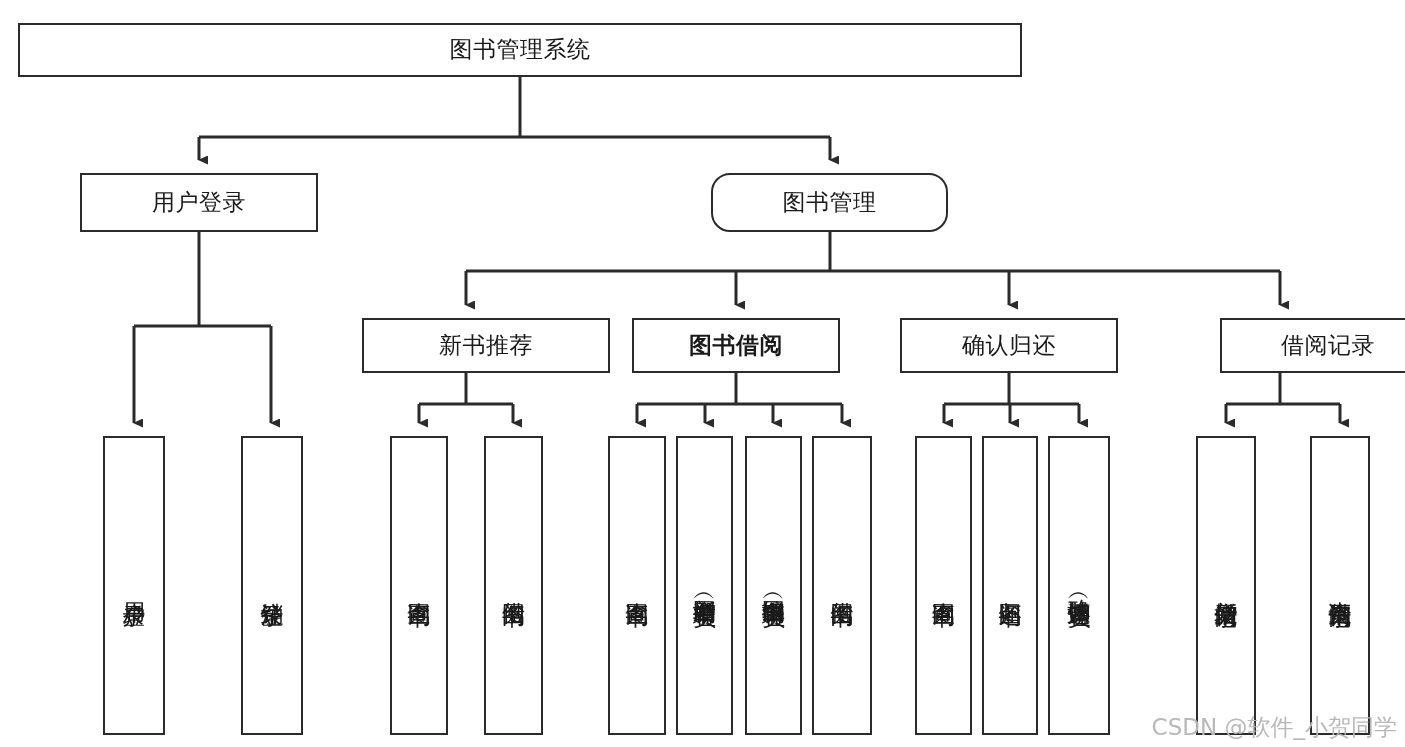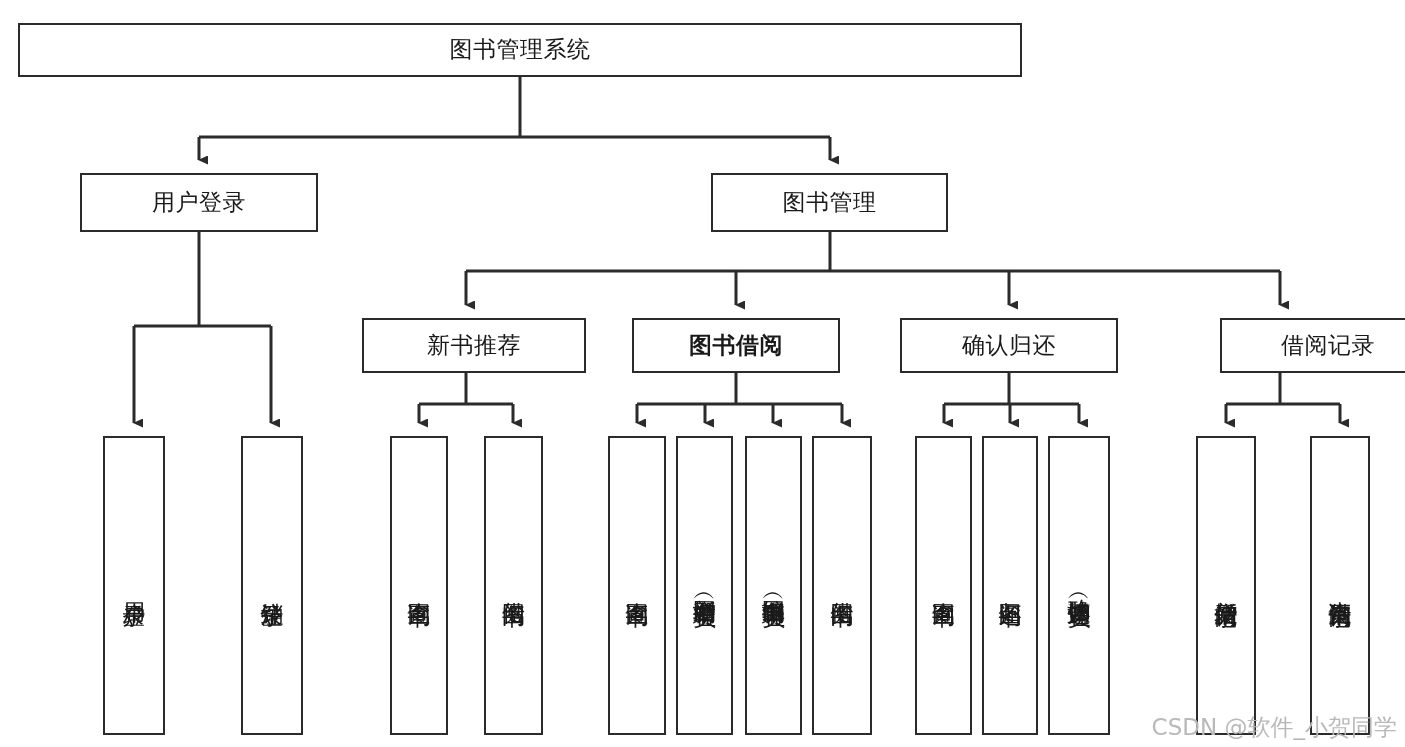--- a/index.html
+++ b/index.html
@@ -123,25 +123,25 @@
     </g>
   </svg>
 
   <div class="node-box" style="left:18px;top:13px;width:1004px;height:54px;margin-top:10px;">
     <span class="node-label-h">图书管理系统</span>
   </div>
 
   <div class="node-box" style="left:80px;top:173px;width:238px;height:59px;">
     <span class="node-label-h">用户登录</span>
   </div>
-  <div class="node-box" style="left:711px;top:173px;width:237px;height:59px;">
+  <div class="node-box" style="left:711px;top:173px;width:237px;height:59px;border-radius:19px;">
     <span class="node-label-h">图书管理</span>
   </div>
 
-  <div class="node-box" style="left:362px;top:318px;width:224px;height:55px;">
+  <div class="node-box" style="left:362px;top:318px;width:248px;height:55px;">
     <span class="node-label-h">新书推荐</span>
   </div>
   <div class="node-box" style="left:632px;top:318px;width:208px;height:55px;font-weight:bold;">
     <span class="node-label-h">图书借阅</span>
   </div>
   <div class="node-box" style="left:900px;top:318px;width:218px;height:55px;">
     <span class="node-label-h">确认归还</span>
   </div>
   <div class="node-box" style="left:1220px;top:318px;width:216px;height:55px;">
     <span class="node-label-h">借阅记录</span>

